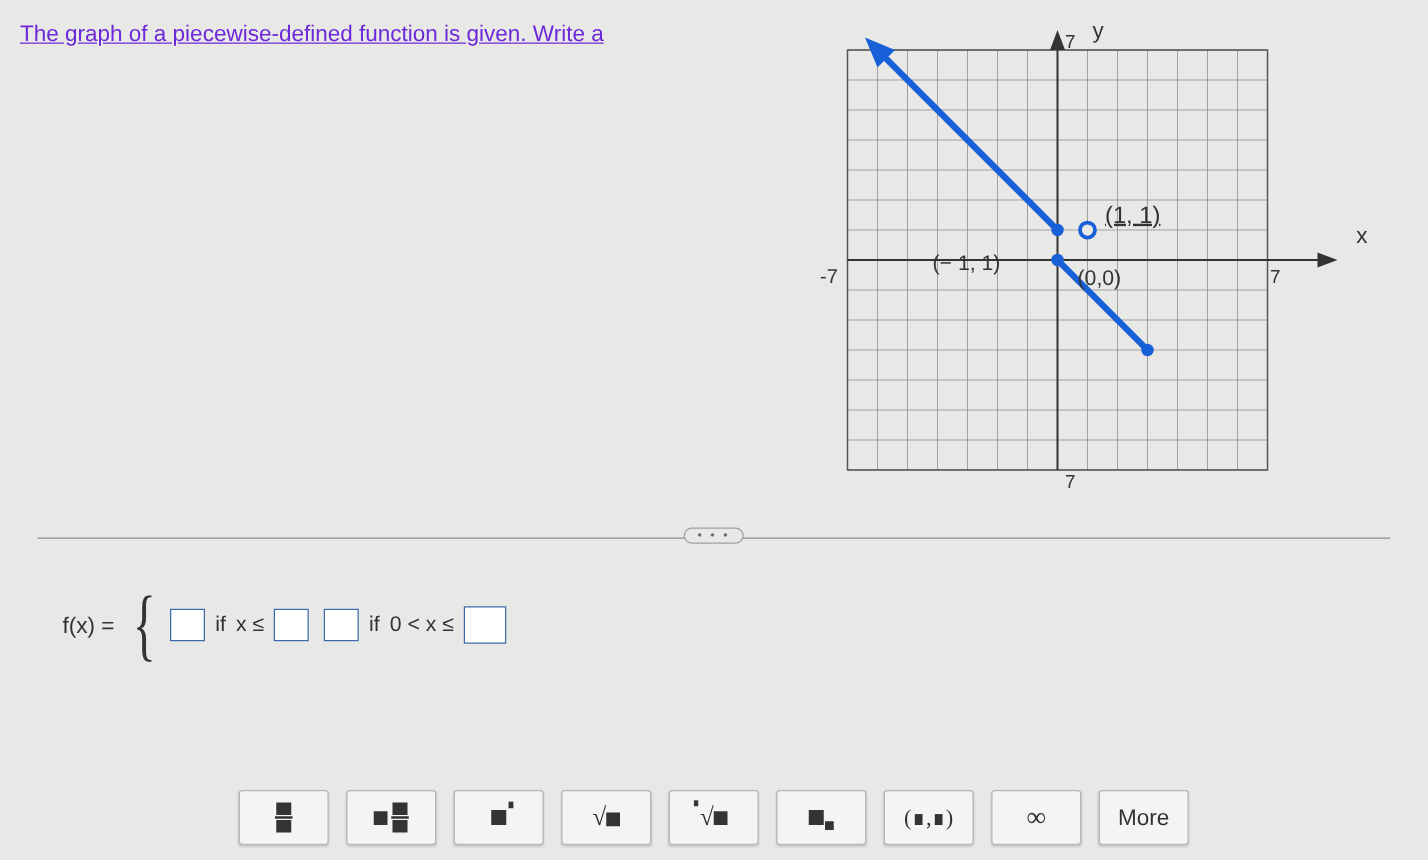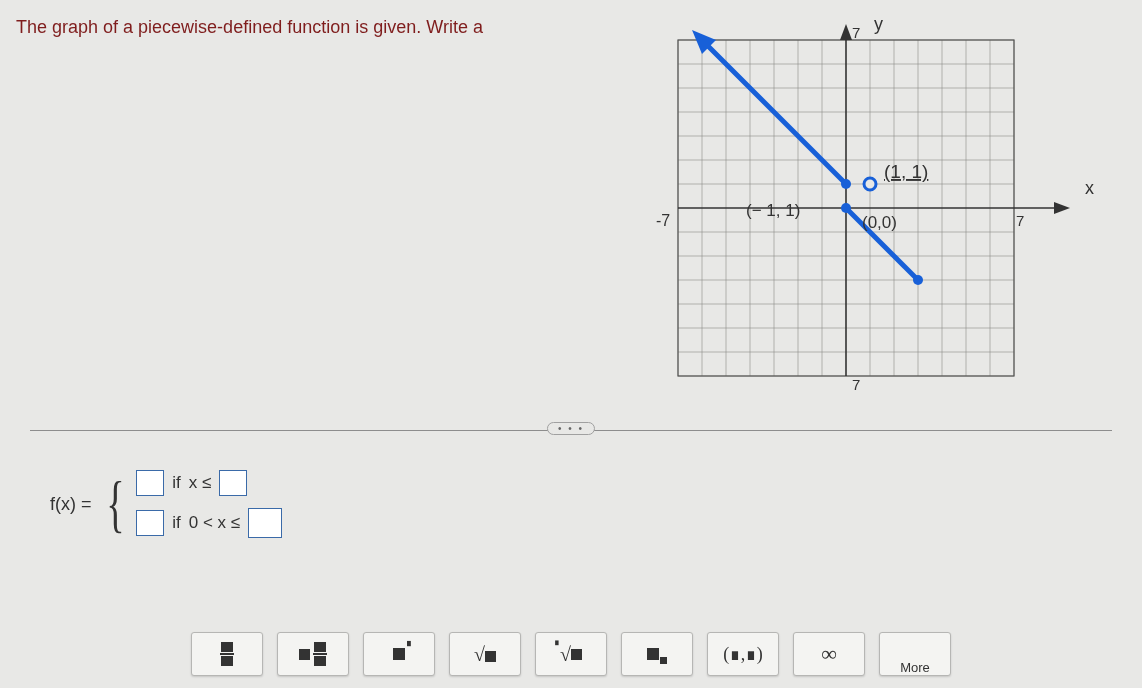--- a/index.html
+++ b/index.html
@@ -16,21 +16,22 @@
     padding: 8px 16px 0 16px;
     height: 420px;
   }
   .question-text {
     flex: 0 0 540px;
     padding-top: 6px;
   }
   .question-text .line {
     font-size: 18px;
     line-height: 26px;
-    color: #7f1d1d;
+    color: #6d28d9;
+    text-decoration: underline;
   }
   .graph-area {
     flex: 1;
     position: relative;
   }
   .graph-panel {
     position: absolute;
     left: 60px;
     top: 10px;
     width: 460px;
@@ -84,21 +85,21 @@
   }
   .fx-label { margin-right: 6px; text-align: center; }
   .brace {
     font-size: 64px;
     line-height: 60px;
     font-family: "Times New Roman", serif;
     margin: 0 6px 0 2px;
     color: #333;
     transform: scaleX(0.6);
   }
-  .cases { display: flex; flex-direction: column; gap: 12px; }
+  .cases { display: flex; flex-direction: row; gap: 12px; }
   .case-line { display: flex; align-items: center; gap: 8px; font-size: 17px; }
   .input-box {
     display: inline-block;
     width: 28px; height: 26px;
     border: 1.5px solid #3a6aa8;
     background: #fff;
   }
   .input-box.big { width: 34px; height: 30px; }
   .toolbar {
     position: absolute;
@@ -115,21 +116,21 @@
     border-radius: 3px;
     box-shadow: 0 1px 2px rgba(0,0,0,0.15);
     display: flex;
     align-items: center;
     justify-content: center;
     font-size: 18px;
     color: #333;
     cursor: pointer;
     font-family: "Times New Roman", serif;
   }
-  .tool-btn.more { font-family: Arial, sans-serif; font-size: 13px; padding: 0 14px; align-items: flex-end; }
+  .tool-btn.more { font-family: Arial, sans-serif; font-size: 18px; padding: 0 14px; }
   .frac {
     display: inline-flex; flex-direction: column; align-items: center;
     line-height: 10px; font-size: 11px;
   }
   .frac .num, .frac .den {
     width: 12px; height: 10px; background: #333; margin: 1px 0;
   }
   .frac .bar { width: 14px; height: 1.5px; background: #333; }
   .mixed { display: inline-flex; align-items: center; gap: 3px; }
   .mixed .whole { width: 11px; height: 11px; background: #333; }

